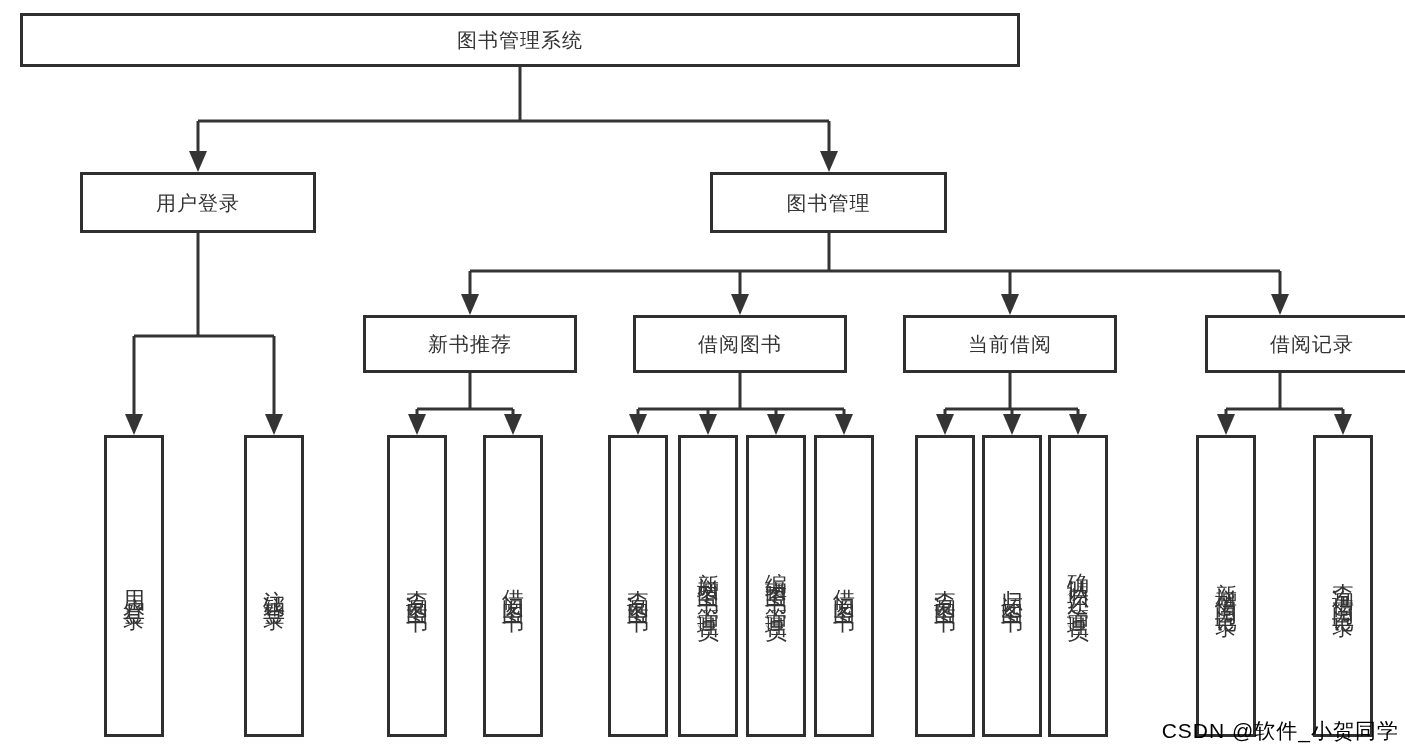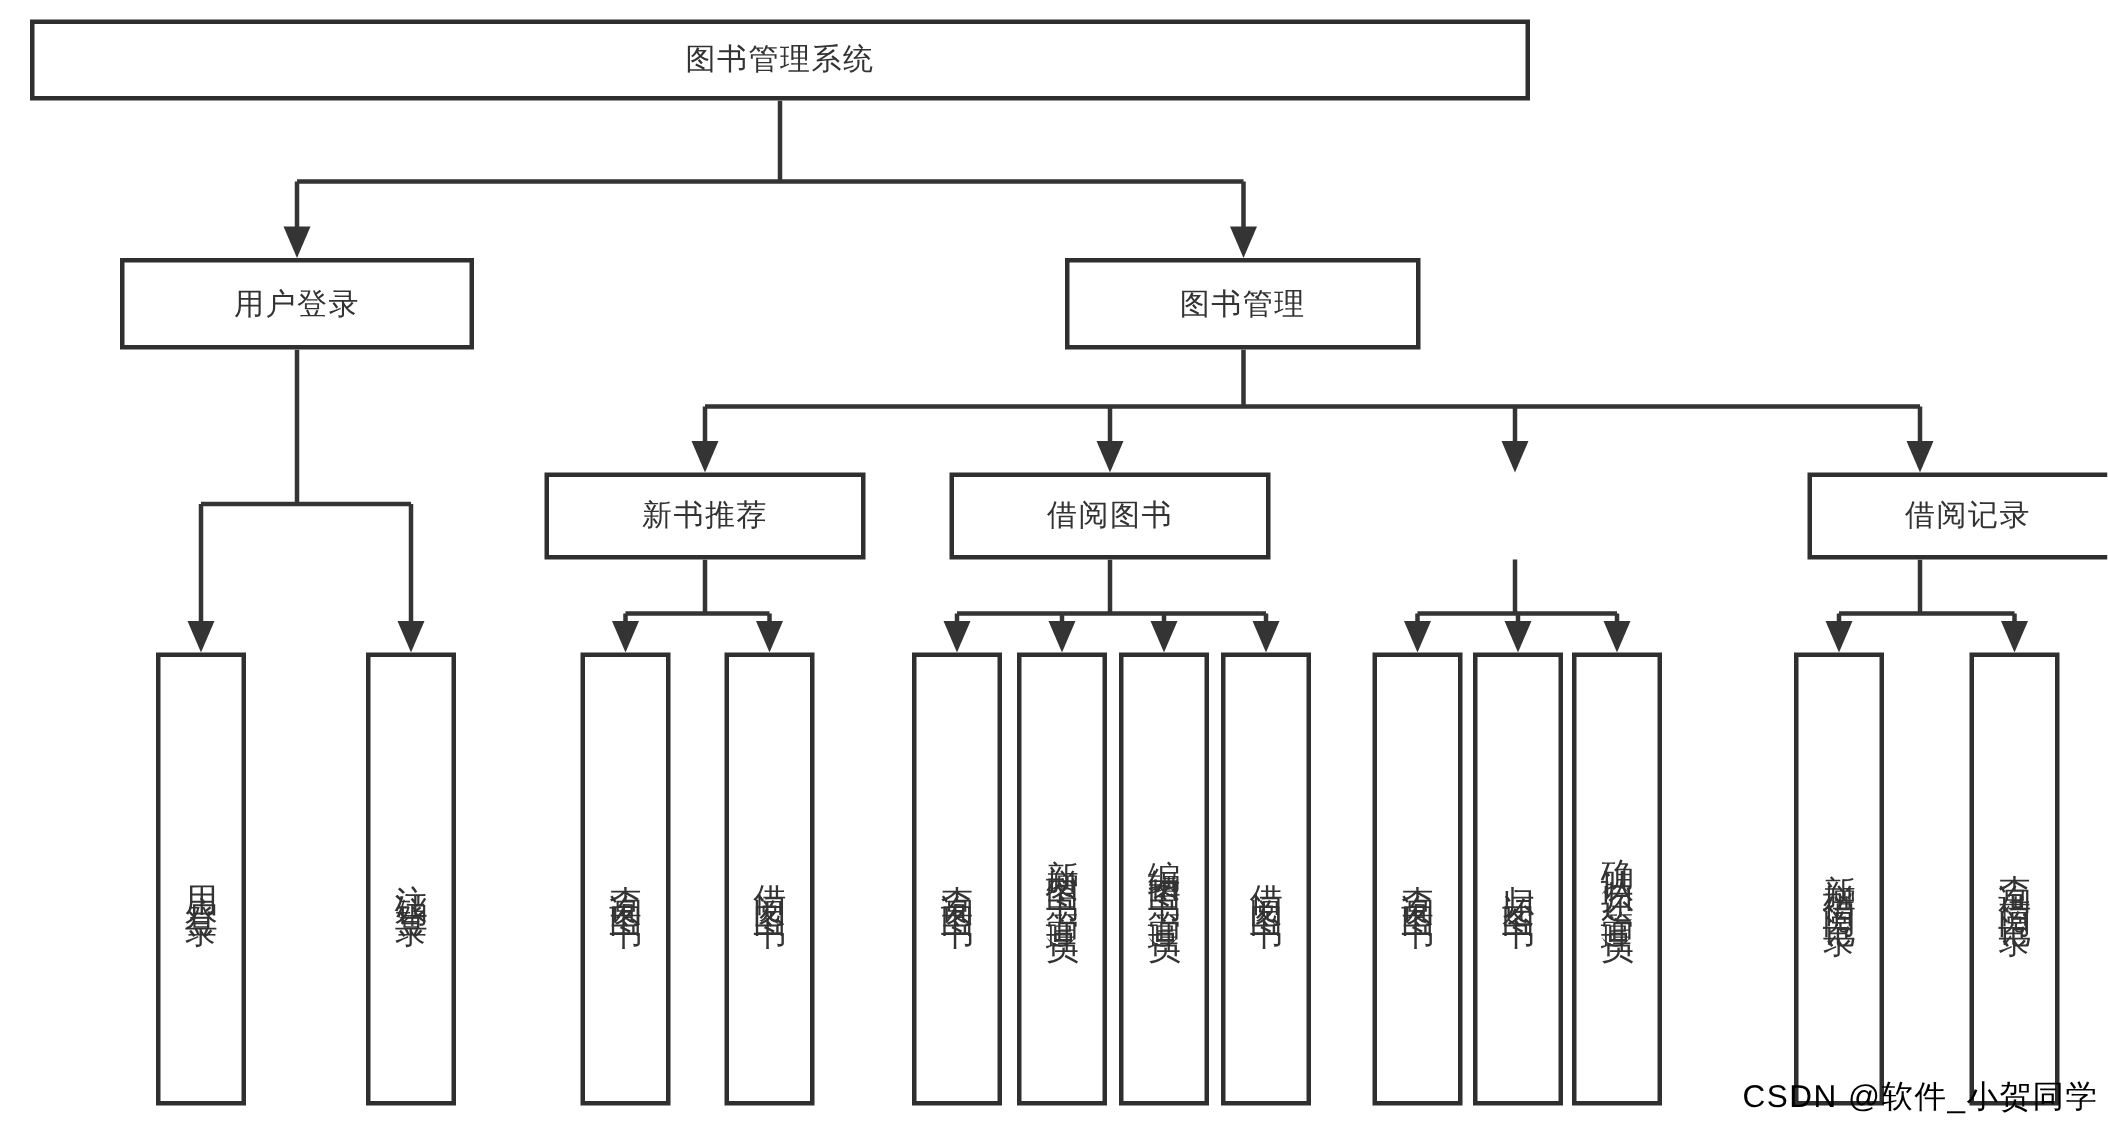--- a/index.html
+++ b/index.html
@@ -82,20 +82,21 @@
     </g>
   </svg>
 
   <div class="box h-box n-root">图书管理系统</div>
 
   <div class="box h-box n-user-login">用户登录</div>
   <div class="box h-box n-book-mgmt">图书管理</div>
 
   <div class="box h-box n-new-rec">新书推荐</div>
   <div class="box h-box n-borrowing">借阅图书</div>
+  <div class="box h-box n-current">当前借阅</div>
   <div class="box h-box n-records">借阅记录</div>
 
   <div class="box v-box lf l-1">用户登录</div>
   <div class="box v-box lf l-2">注销登录</div>
 
   <div class="box v-box lf l-3">查询图书</div>
   <div class="box v-box lf l-4">借阅图书</div>
 
   <div class="box v-box lf l-5">查询图书</div>
   <div class="box v-box lf l-6">新增图书（管理员）</div>

